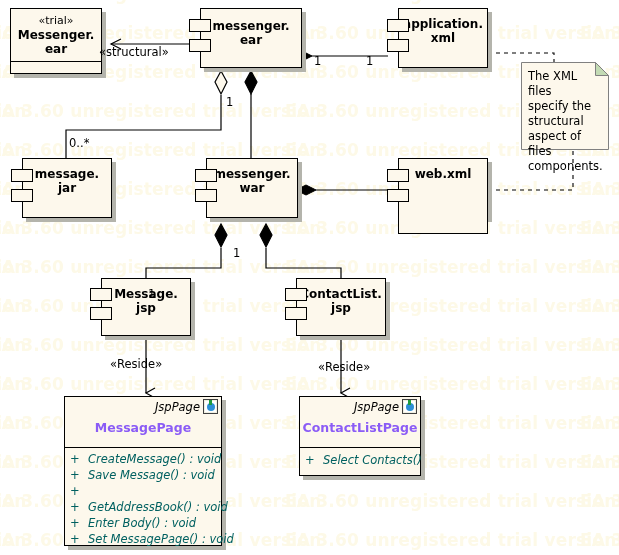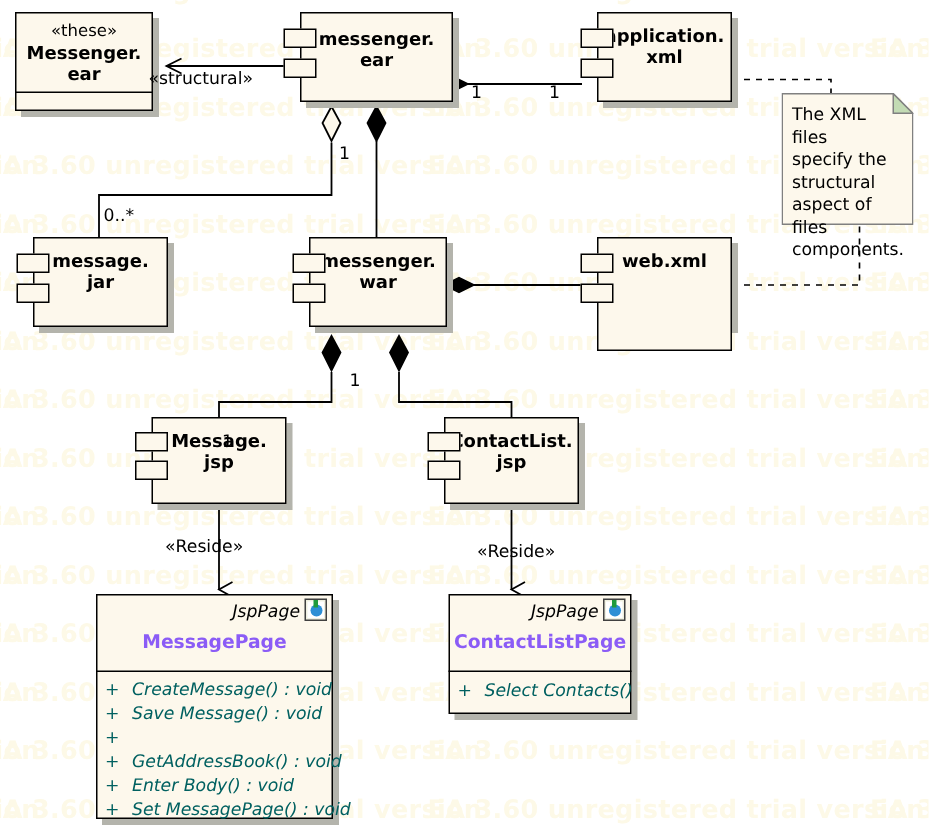--- a/index.html
+++ b/index.html
@@ -344,21 +344,21 @@
   <div class="elabel" style="left:226px; top:95px;">1</div>
   <div class="elabel" style="left:69px; top:136px;">0..*</div>
   <div class="elabel" style="left:233px; top:246px;">1</div>
   <div class="elabel" style="left:148px; top:287px;">1</div>
   <div class="elabel" style="left:110px; top:357px;">«Reside»</div>
   <div class="elabel" style="left:318px; top:360px;">«Reside»</div>
 
   <div class="shadow" style="left:14px; top:12px; width:92px; height:66px;"></div>
   <div class="node" style="left:10px; top:8px; width:92px; height:66px;">
     <div class="file-body"></div>
-    <div class="file-stereo" style="top:6px;">«these»</div>
+    <div class="file-stereo" style="top:6px;">«trial»</div>
     <div class="comp-title" style="top:20px;">Messenger.</div>
     <div class="comp-title" style="top:34px;">ear</div>
     <div class="file-sep" style="top:53px;"></div>
   </div>
 
   <div class="shadow" style="left:204px; top:12px; width:102px; height:60px;"></div>
   <div class="node" style="left:200px; top:8px; width:102px; height:60px;">
     <div class="comp-body"></div>
     <div class="comp-tab" style="left:-11px; top:11px;"></div>
     <div class="comp-tab" style="left:-11px; top:31px;"></div>

